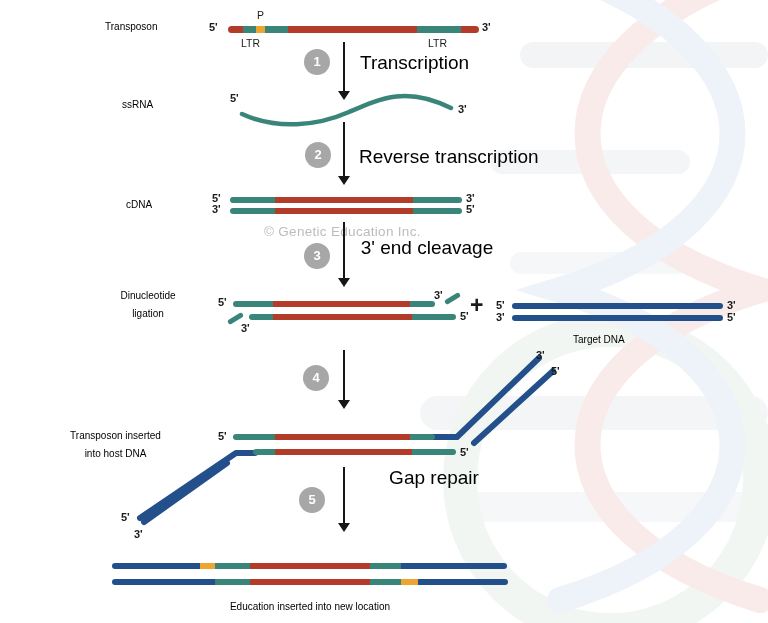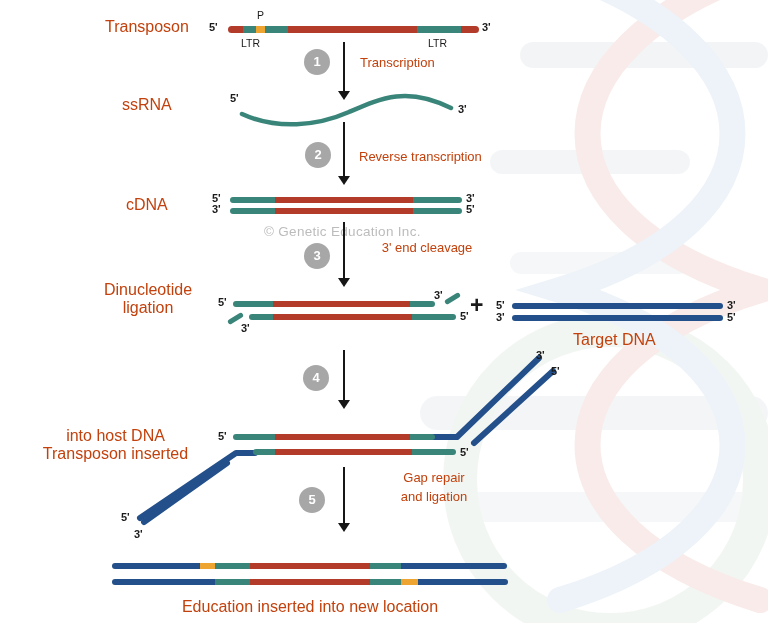--- a/index.html
+++ b/index.html
@@ -1,34 +1,34 @@
 <!DOCTYPE html>
 <html style="--red: #b23b2a; --teal: #3a857a; --orange: #eea431; --blue: #23508a; --step_gray: #a7a7a7;"><head>
 <meta charset="utf-8">
 <style>
   html,body{margin:0;padding:0;background:#fff;}
   .stage{position:relative;width:768px;height:623px;background:#ffffff;overflow:hidden;
          font-family:"Liberation Sans",sans-serif;color:#1b1b1b;}
   .wm-svg{position:absolute;left:400px;top:0;z-index:0;}
   .layer{position:absolute;left:0;top:0;width:768px;height:623px;z-index:1;}
-  .lbl{position:absolute;font-size:16px;line-height:18px;color:#c2410c;white-space:nowrap;}
+  .lbl{position:absolute;font-size:10px;line-height:18px;color:#000000;white-space:nowrap;}
   .lblc{text-align:center;white-space:normal;}
   .prime{position:absolute;font-size:11px;font-weight:bold;color:#1b1b1b;white-space:nowrap;}
   .tiny{position:absolute;font-size:10.5px;color:#1b1b1b;white-space:nowrap;}
   .bar{position:absolute;display:flex;overflow:hidden;border-radius:4px;}
   .seg{height:100%;}
   .sred{background:var(--red);} .steal{background:var(--teal);}
   .sorange{background:var(--orange);} .sblue{background:var(--blue);}
   .bluebar{position:absolute;background:var(--blue);border-radius:3px;}
   .circle{position:absolute;width:26px;height:26px;border-radius:50%;background:var(--step_gray);
           color:#fff;font-size:13px;font-weight:bold;line-height:26px;text-align:center;}
   .aline{position:absolute;width:2px;background:#161616;}
   .ahead{position:absolute;width:0;height:0;border-left:6px solid transparent;
          border-right:6px solid transparent;border-top:9px solid #161616;}
-  .steptext{position:absolute;font-size:13px;line-height:19px;color:#c2410c;white-space:nowrap;}
+  .steptext{position:absolute;font-size:19px;line-height:19px;color:#000000;white-space:nowrap;}
   .steptextc{text-align:center;white-space:normal;}
   .dinuc{position:absolute;width:17px;height:5px;background:var(--teal);border-radius:3px;}
   .plus{position:absolute;font-size:23px;font-weight:600;color:#1b1b1b;}
   .cwm{position:absolute;font-size:13.5px;color:#bcbcbc;letter-spacing:.3px;white-space:nowrap;}
 </style>
 </head>
 <body>
 
 <div class="stage">
 
@@ -98,21 +98,21 @@
 
     <div class="cwm" style="left:264px;top:224px;">© Genetic Education Inc.</div>
 
     <div class="circle" style="left:304px;top:243px;">3</div>
     <div class="aline" style="left:343px;top:222px;height:58px;"></div>
     <div class="ahead" style="left:338px;top:278px;"></div>
     <div class="steptext steptextc" style="left:352px;top:238px;width:150px;">
       <div>3' end cleavage</div>
     </div>
 
-    <div class="lbl lblc" style="left:98px;top:281px;width:100px;">
+    <div class="lbl lblc" style="left:98px;top:287px;width:100px;">
       <div>Dinucleotide</div>
       <div>ligation</div>
     </div>
     <div class="prime" style="left:218px;top:296px;">5'</div>
     <div class="bar" style="left:233px;top:301px;height:6px;">
       <div class="seg steal" style="width:40px"></div>
       <div class="seg sred" style="width:137px"></div>
       <div class="seg steal" style="width:25px"></div>
     </div>
     <div class="prime" style="left:434px;top:289px;">3'</div>
@@ -134,22 +134,22 @@
     <div class="prime" style="left:496px;top:311px;">3'</div>
     <div class="bluebar" style="left:512px;top:315px;width:211px;height:6px;"></div>
     <div class="prime" style="left:727px;top:311px;">5'</div>
     <div class="lbl" style="left:573px;top:331px;">Target DNA</div>
 
     <div class="circle" style="left:303px;top:365px;">4</div>
     <div class="aline" style="left:343px;top:350px;height:52px;"></div>
     <div class="ahead" style="left:338px;top:400px;"></div>
 
     <div class="lbl lblc" style="left:38px;top:427px;width:155px;">
+      <div>Transposon inserted</div>
       <div>into host DNA</div>
-      <div>Transposon inserted</div>
     </div>
 
     <svg style="position:absolute;left:100px;top:350px;" width="480" height="200" viewBox="0 0 480 200">
       <g fill="none" stroke="var(--blue)" stroke-width="6" stroke-linecap="round" stroke-linejoin="round">
         <path d="M 333 87 L 357 87 L 439 8"></path>
         <path d="M 374 93 L 453 21"></path>
         <path d="M 155 103 L 136 103 L 40 168"></path>
         <path d="M 127 113 L 44 172"></path>
       </g>
     </svg>
@@ -169,21 +169,20 @@
     <div class="prime" style="left:536px;top:349px;">3'</div>
     <div class="prime" style="left:551px;top:365px;">5'</div>
     <div class="prime" style="left:121px;top:511px;">5'</div>
     <div class="prime" style="left:134px;top:528px;">3'</div>
 
     <div class="circle" style="left:299px;top:487px;">5</div>
     <div class="aline" style="left:343px;top:467px;height:58px;"></div>
     <div class="ahead" style="left:338px;top:523px;"></div>
     <div class="steptext steptextc" style="left:378px;top:468px;width:112px;">
       <div>Gap repair</div>
-      <div>and ligation</div>
     </div>
 
     <div class="bar" style="left:112px;top:563px;height:6px;">
       <div class="seg sblue" style="width:88px"></div>
       <div class="seg sorange" style="width:15px"></div>
       <div class="seg steal" style="width:35px"></div>
       <div class="seg sred" style="width:120px"></div>
       <div class="seg steal" style="width:31px"></div>
       <div class="seg sblue" style="width:106px"></div>
     </div>

